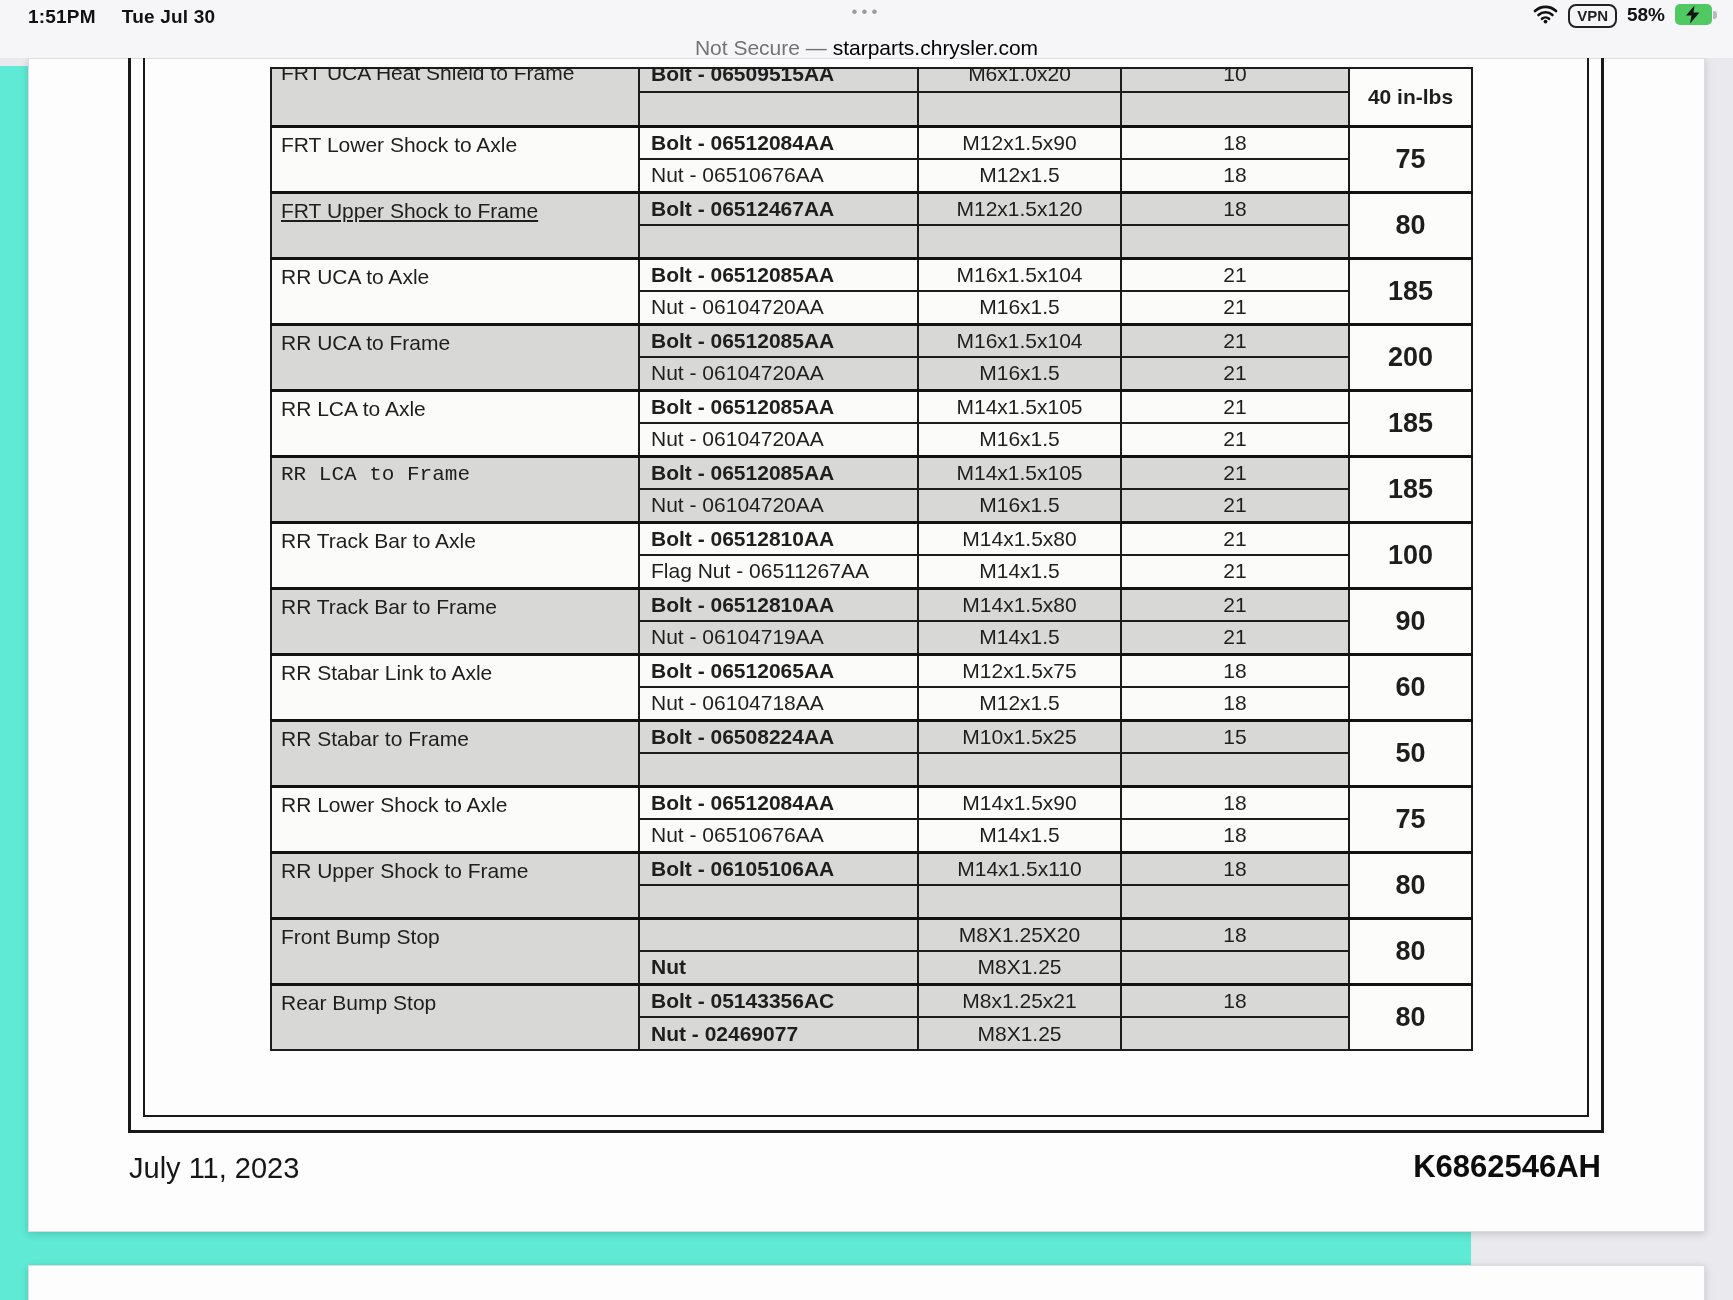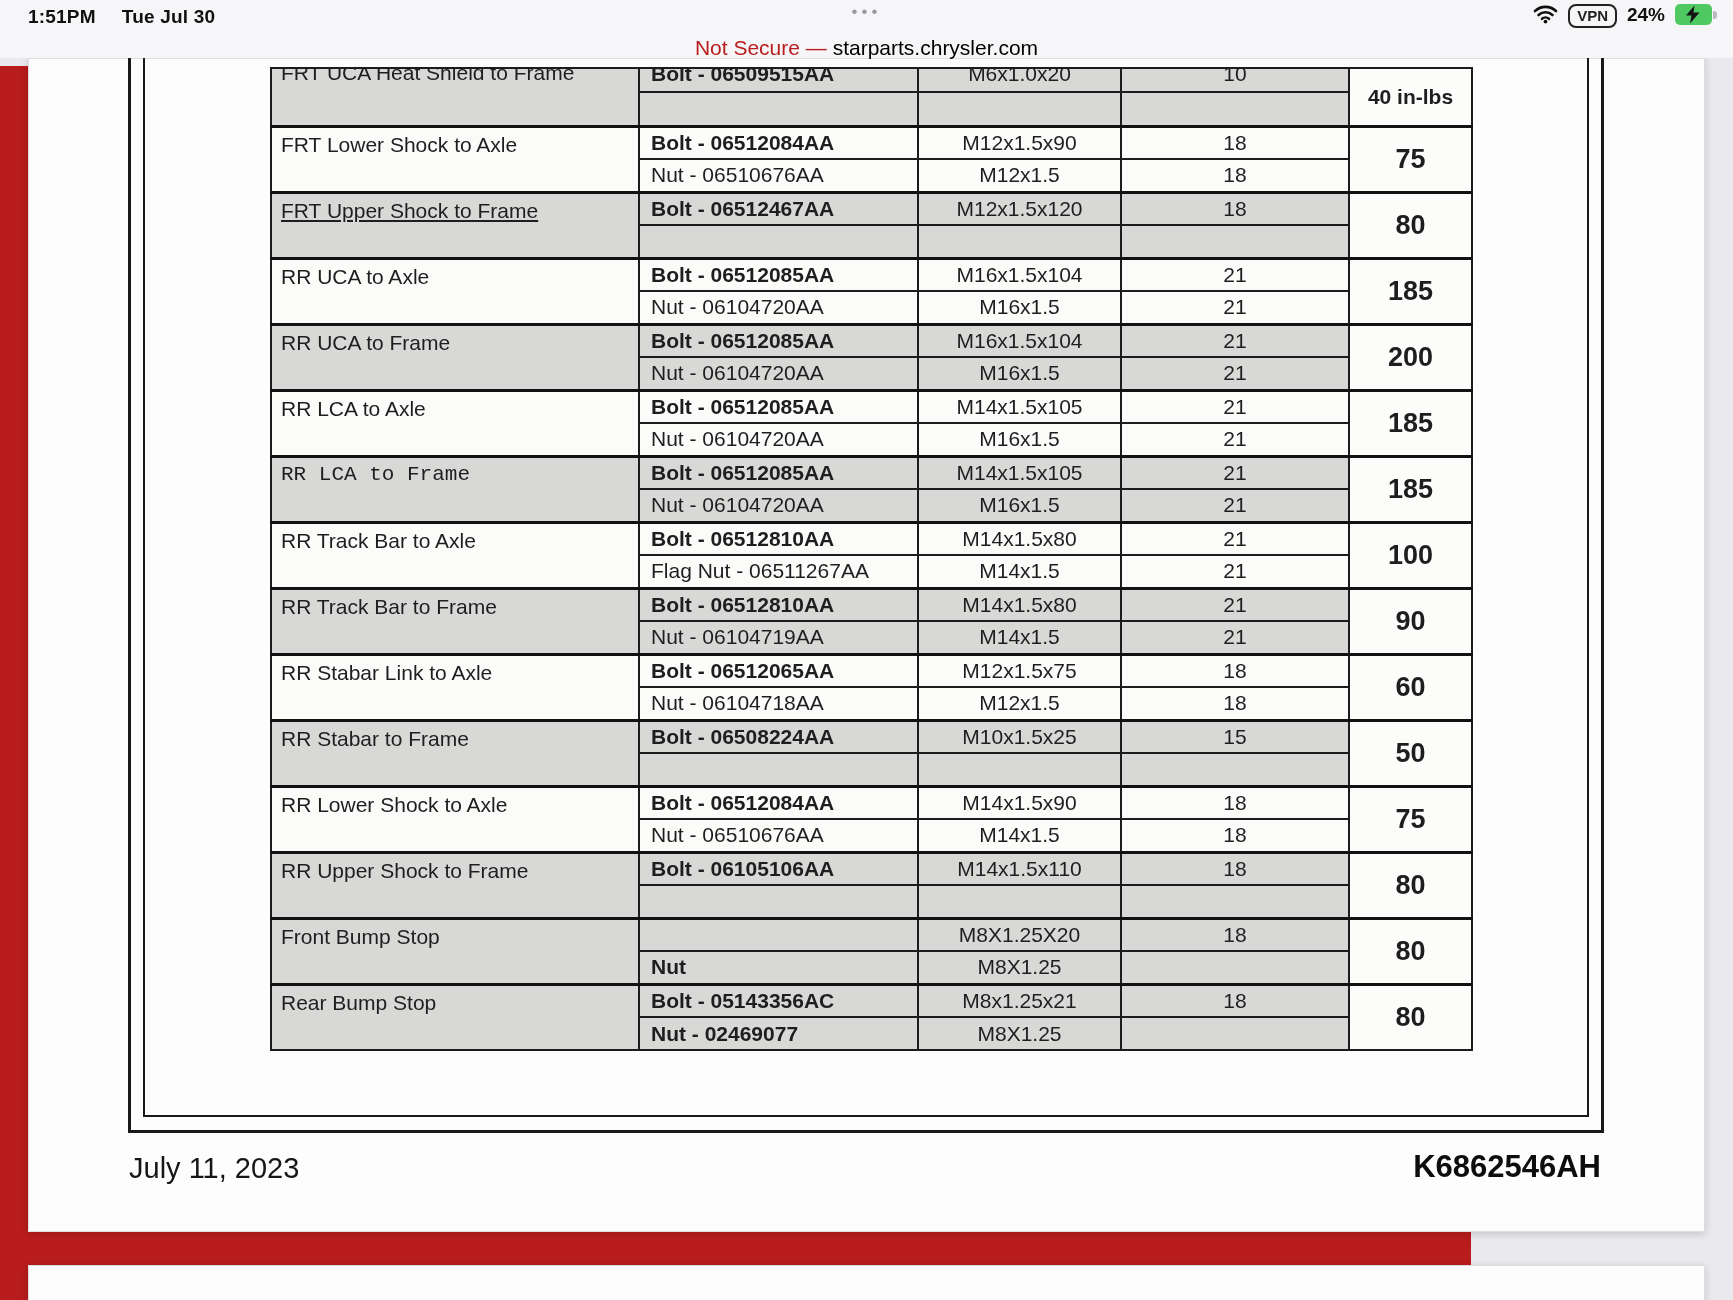--- a/index.html
+++ b/index.html
@@ -15,24 +15,24 @@
   .status-right { position:absolute; right:16px; top:4px; display:flex; align-items:flex-start; gap:10px; }
   .wifi-icon svg { display:block; }
   .vpn-badge { border:2px solid #222; border-radius:8px; padding:0 7px; font-size:15px; font-weight:bold; color:#222; line-height:20px; }
   .batt-pct { font-size:19px; font-weight:bold; color:#111; }
   .battery { position:relative; width:42px; height:21px; }
   .batt-body { position:absolute; left:0; top:0; width:37px; height:21px; border-radius:5px; background:var(--battery-green,#51c963); }
   .batt-tip { position:absolute; right:0px; top:6.5px; width:4px; height:8px; border-radius:0 3px 3px 0; background:#b9b9bf; }
   .batt-bolt { position:absolute; left:8px; top:1px; }
   .urlbar { position:absolute; left:0; top:33px; width:100%; height:33px; text-align:center; }
   .url-text { font-size:21px; line-height:30px; color:#000; }
-  .url-text .sec { color:#b91c1c; }
+  .url-text .sec { color:#737373; }
 
   
-  .content { position:absolute; left:0; top:66px; width:1471px; height:1234px; background:#b91c1c; }
+  .content { position:absolute; left:0; top:66px; width:1471px; height:1234px; background:#5eead4; }
   .page { position:absolute; left:28px; width:1677px; background:#fdfdfe; border:1px solid #dcdce1; box-shadow:0 2px 8px rgba(0,0,0,.16); }
   .page1 { top:-8px; height:1174px; }
   .page2 { top:1199px; height:60px; }
 
   
   .frame-outer, .frame-inner { position:absolute; border:3px solid #191919; border-top:none; }
   .frame-outer { left:99px;  top:-12px; width:1476px; height:1086px; }
   .frame-inner { left:114px; top:-12px; width:1446px; height:1070px; border-width:2px; }
 
   
@@ -69,21 +69,21 @@
     <div class="status-right">
       <span class="wifi-icon">
         <svg width="25" height="20" viewBox="0 0 25 20">
           <path d="M2 7 C8 1.5 17 1.5 23 7" fill="none" stroke="#111" stroke-width="2.6" stroke-linecap="round"></path>
           <path d="M5.5 11 C9.5 7.4 15.5 7.4 19.5 11" fill="none" stroke="#111" stroke-width="2.6" stroke-linecap="round"></path>
           <path d="M9 14.8 C11 13 14 13 16 14.8" fill="none" stroke="#111" stroke-width="2.6" stroke-linecap="round"></path>
           <circle cx="12.5" cy="17.6" r="1.9" fill="#111"></circle>
         </svg>
       </span>
       <span class="vpn-badge">VPN</span>
-      <span class="batt-pct">24%</span>
+      <span class="batt-pct">58%</span>
       <span class="battery">
         <span class="batt-body"></span>
         <span class="batt-tip"></span>
         <svg class="batt-bolt" width="20" height="19" viewBox="0 0 20 19">
           <polygon points="11.5,0.5 3,10.5 8.5,10.5 7,18.5 16.5,7.5 10.5,7.5" fill="#141414"></polygon>
         </svg>
       </span>
     </div>
   </div>
   <div class="urlbar">

